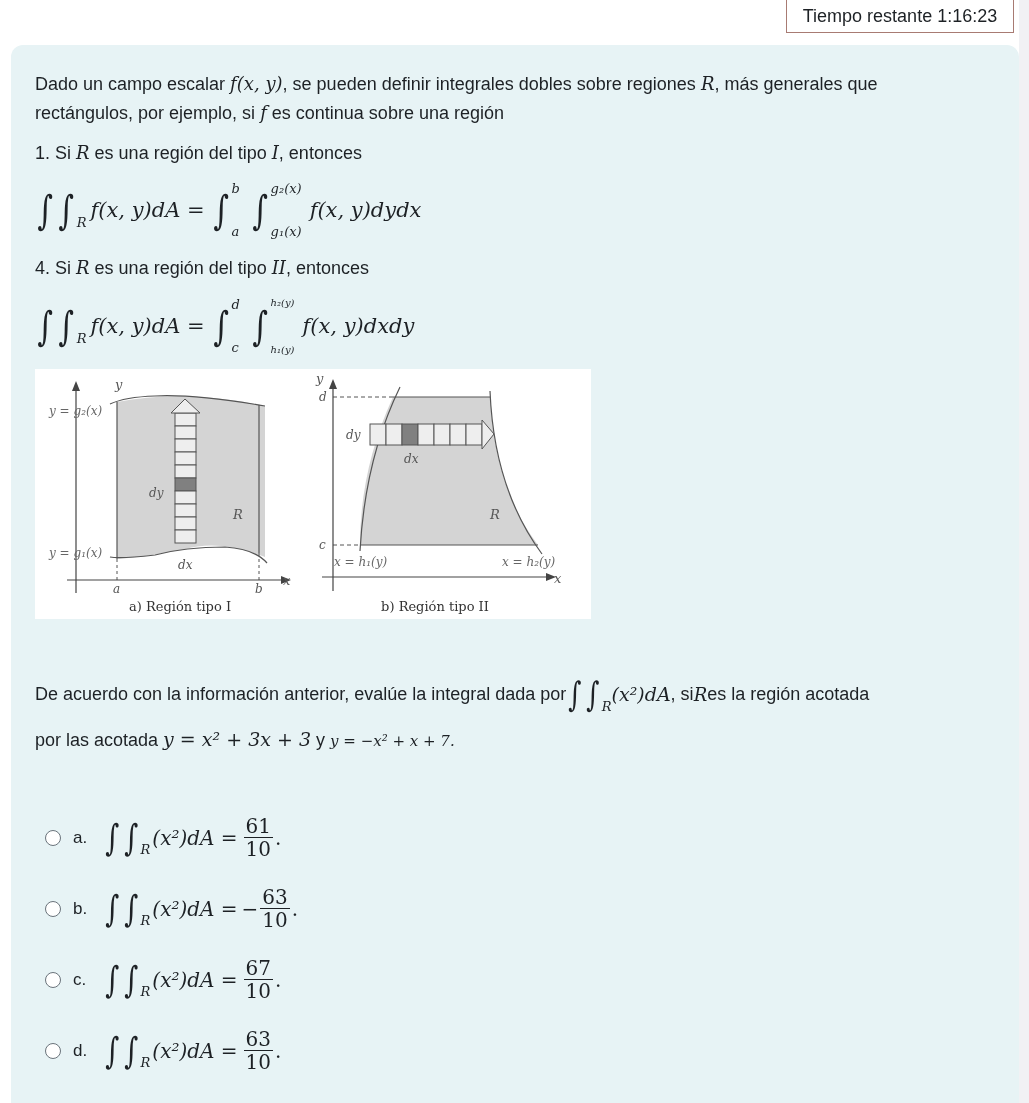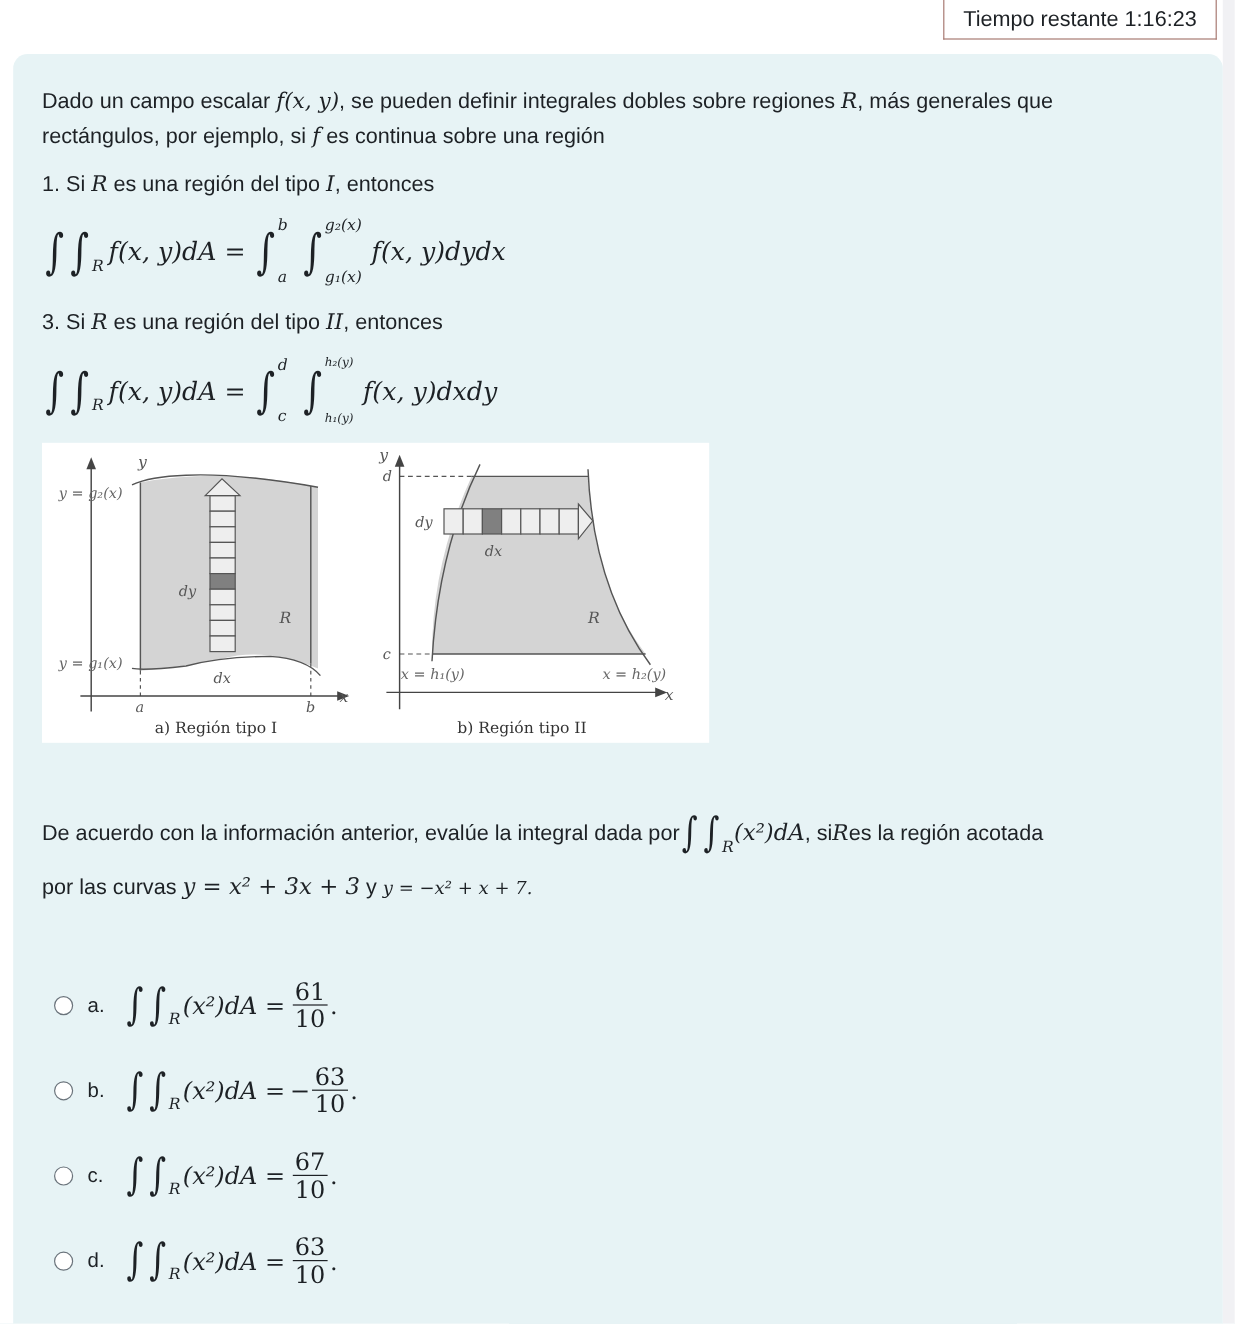--- a/index.html
+++ b/index.html
@@ -56,21 +56,21 @@
     </span>
   <span class="int" style="margin-left:10px;">∫</span>
   <span style="display:inline-flex;flex-direction:column;justify-content:space-between;height:58px;font-size:13px;">
       <span class="m">g₂(x)</span>
       <span class="m">g₁(x)</span>
     </span>
   <span class="m" style="margin-left:8px;">f(x, y)dydx</span>
 </div>
 
 <div class="txt" style="left:35px;top:256px;">
-  <span>3. Si </span><span class="m">R</span><span> es una región del tipo </span><span class="m">II</span><span>, entonces</span>
+  <span>4. Si </span><span class="m">R</span><span> es una región del tipo </span><span class="m">II</span><span>, entonces</span>
 </div>
 <div class="eq" style="left:35px;top:294px;height:64px;">
   <span class="int">∫</span>
     <span class="int">∫</span>
     <span class="m sub">R</span>
   <span class="m" style="margin-left:4px;">f(x, y)dA =</span>
   <span class="int" style="margin-left:6px;">∫</span>
   <span style="display:inline-flex;flex-direction:column;justify-content:space-between;height:58px;font-size:13px;">
       <span class="m">d</span>
       <span class="m">c</span>
@@ -164,21 +164,21 @@
   <span>De acuerdo con la información anterior, evalúe la integral dada por </span>
   <span class="int" style="font-size:34px;">∫</span>
     <span class="int" style="font-size:34px;">∫</span>
     <span class="m sub">R</span>
   <span class="m" style="font-size:19px;">(x²)dA</span>
     <span>, si </span>
     <span class="m" style="white-space:pre;">R</span>
     <span> es la región acotada</span>
 </div>
 <div class="txt" style="left:35px;top:727px;">
-  <span>por las curvas </span><span class="m" style="font-size:19px;">y = x² + 3x + 3</span><span> y </span><span class="m" style="font-size:15px;">y = −x² + x + 7.</span>
+  <span>por las acotada </span><span class="m" style="font-size:19px;">y = x² + 3x + 3</span><span> y </span><span class="m" style="font-size:15px;">y = −x² + x + 7.</span>
 </div>
 
 <div id="options">
     <div class="opt" style="top: 815px;">
     <span class="radio"></span>
     <span class="optlet">a.</span>
     <span class="eq" style="position:static;font-size:20px;">
       <span class="int" style="font-size:36px;">∫</span>
         <span class="int" style="font-size:36px;">∫</span>
         <span class="m sub">R</span>

